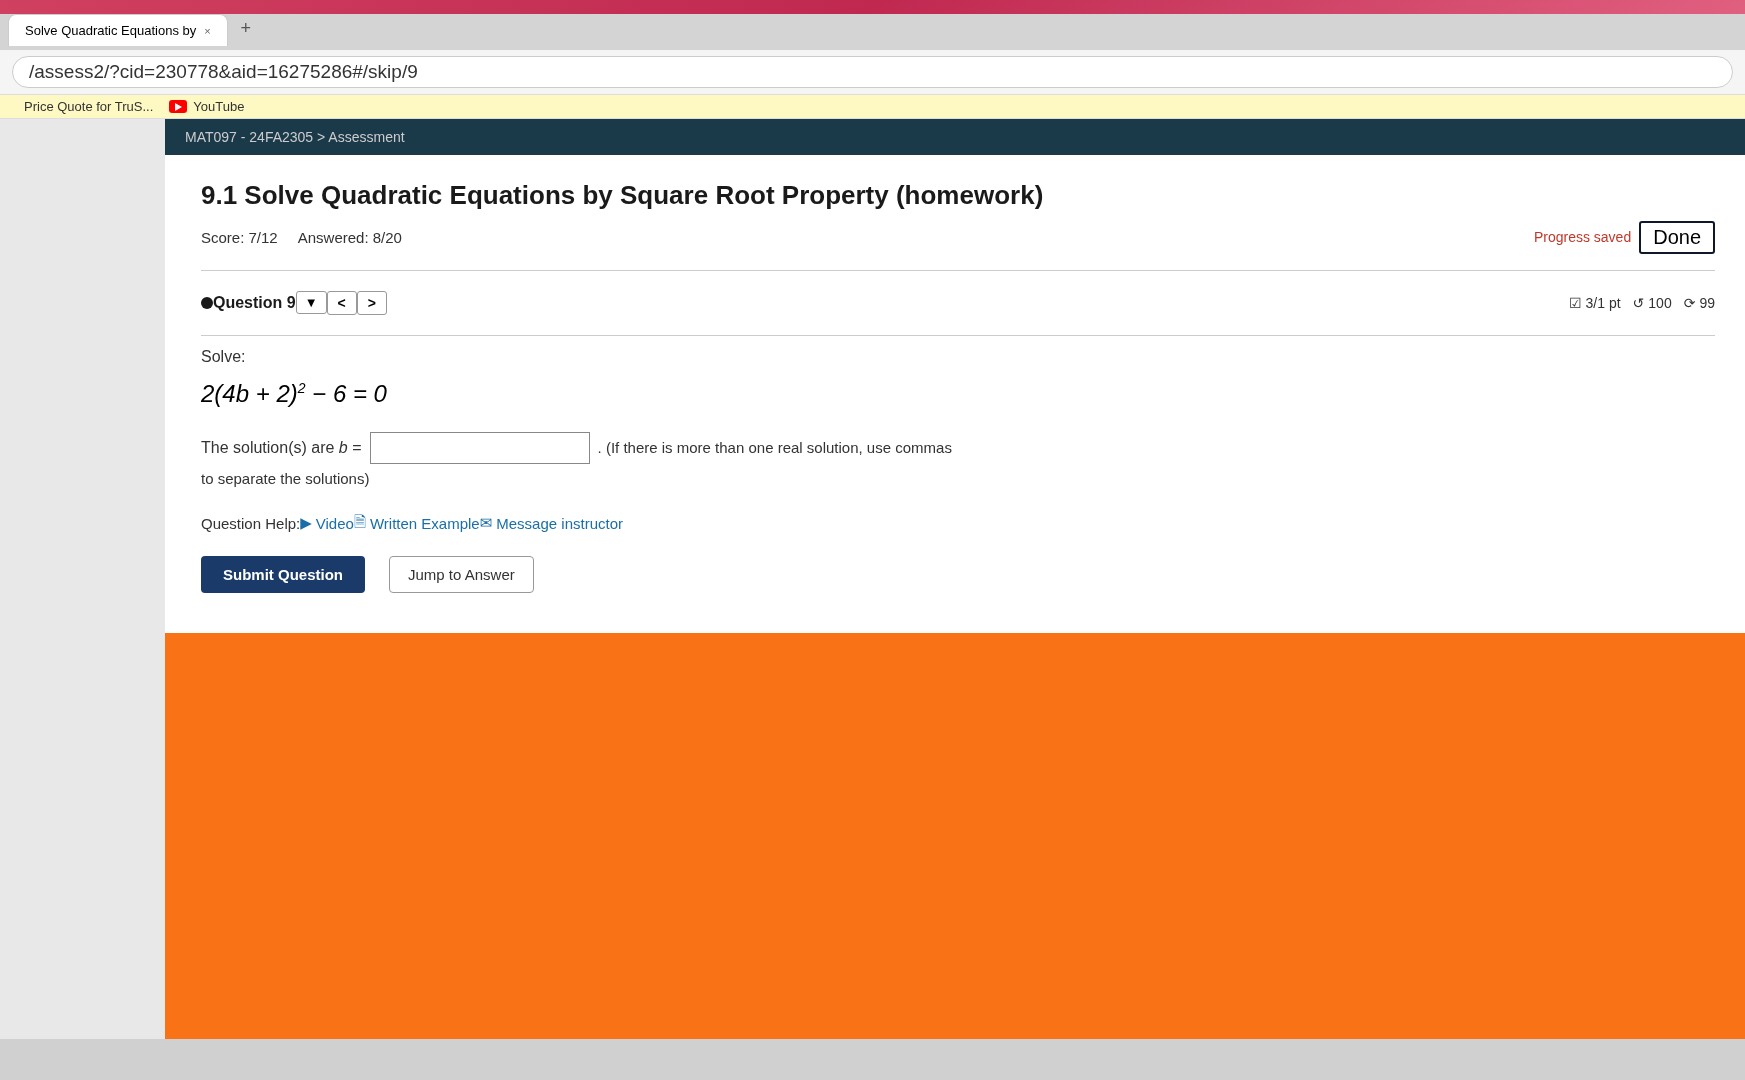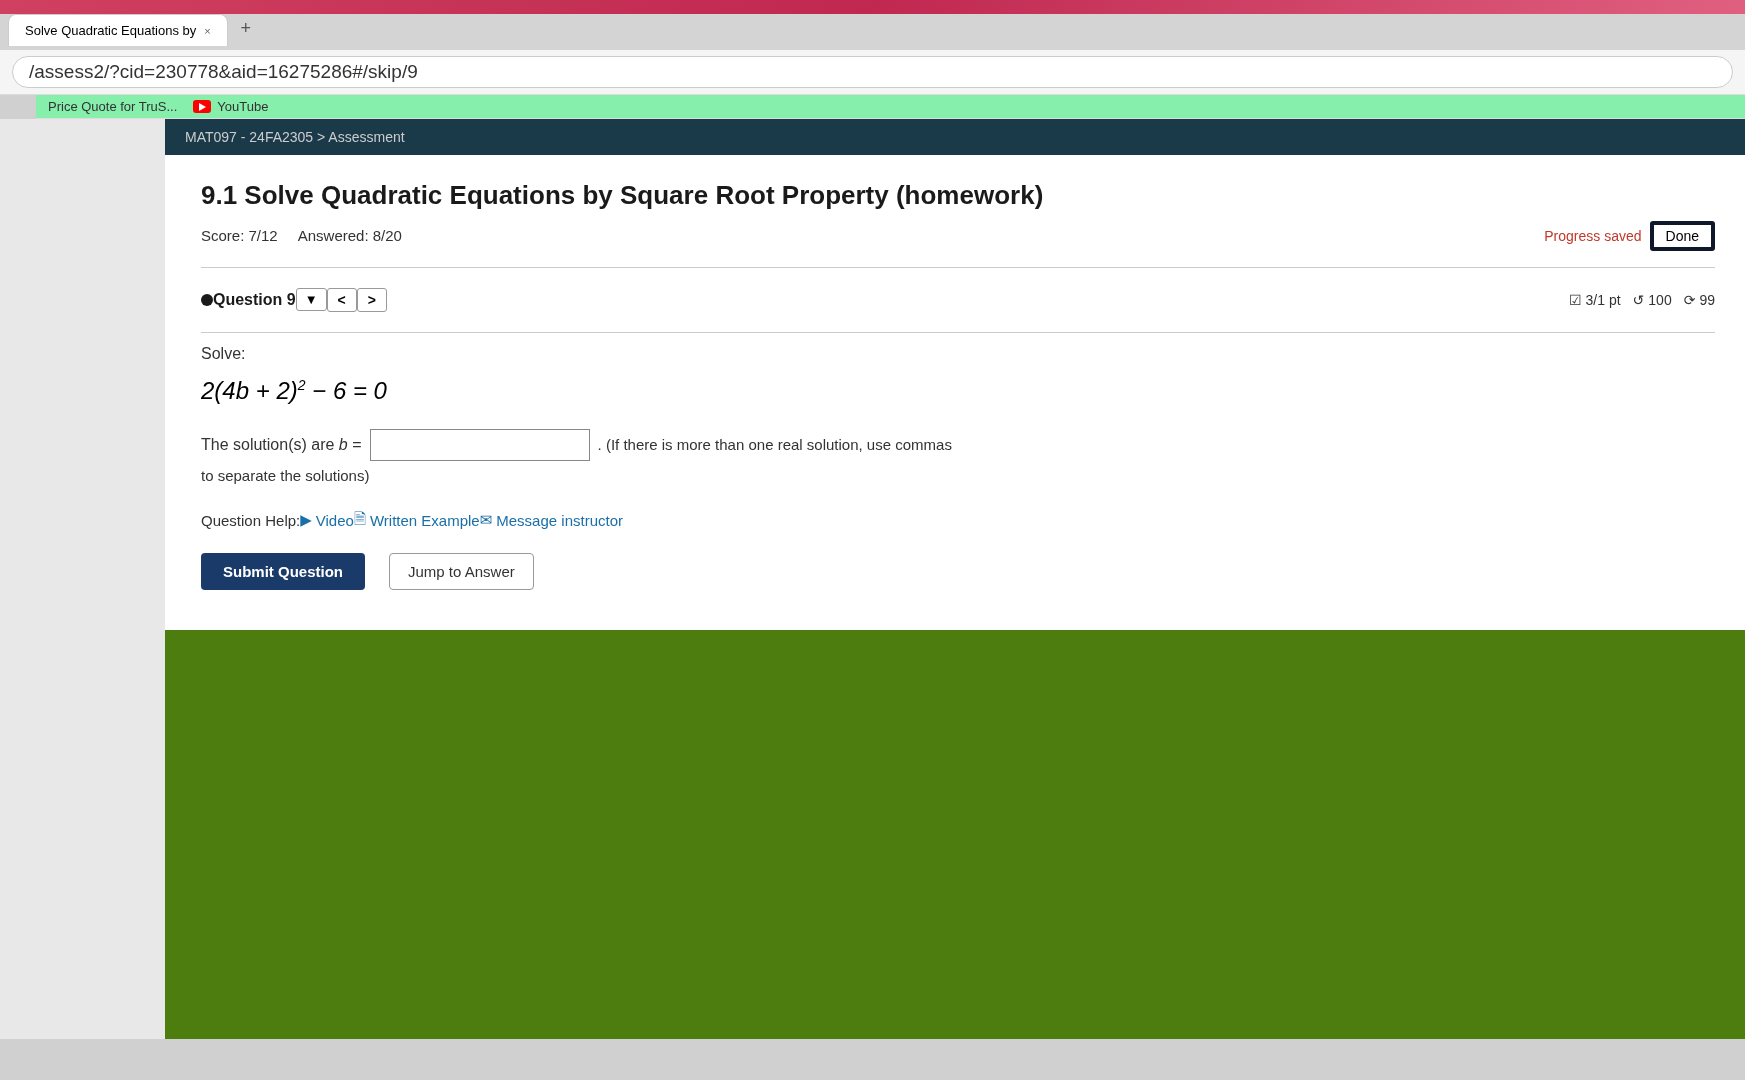--- a/index.html
+++ b/index.html
@@ -69,27 +69,26 @@
       flex: 1;
       background: #fff;
       border: 1px solid #ccc;
       border-radius: 20px;
       padding: 4px 16px;
       font-size: 19px;
       color: #333;
     }
 
     .bookmarks-bar {
-      background: #86efac;
-      display: flex;
-      align-items: center;
-      padding: 4px 12px;
+      background: #fef9c3;
+      display: flex;
+      align-items: center;
+      padding: 4px 24px;
       gap: 16px;
       border-bottom: 1px solid #ddd;
-      margin-left: 36px;
     }
 
     .bookmark-item {
       display: flex;
       align-items: center;
       gap: 6px;
       font-size: 13px;
       color: #333;
       cursor: pointer;
     }
@@ -153,24 +152,24 @@
       gap: 8px;
     }
 
     .progress-saved-text {
       color: #c0392b;
       font-size: 14px;
     }
 
     .done-button {
       background: #fff;
-      border: 4px solid #0f172a;
+      border: 2px solid #0f172a;
       padding: 3px 12px;
       border-radius: 3px;
-      font-size: 14px;
+      font-size: 20px;
       cursor: pointer;
     }
 
     .divider {
       border: none;
       border-top: 1px solid #ccc;
       margin: 12px 0;
     }
 
     .question-dot {
@@ -341,21 +340,21 @@
       <div class="yt-play"></div>
     </div>
     <span>YouTube</span>
   </div>
 </div>
 
 <div style="display: flex; min-height: 920px; background: #f0f0f0;">
 
   <div style="width: 165px; background: #e8e8e8; min-height: 920px; flex-shrink: 0;"></div>
 
-  <div style="flex: 1; background: #4d7c0f; padding: 0;">
+  <div style="flex: 1; background: #f97316; padding: 0;">
 
     <div class="breadcrumb-bar">
       <span>MAT097 - 24FA2305</span>
       <span> &gt; </span>
       <span>Assessment</span>
     </div>
 
     <div style="padding: 24px 30px 40px 36px; background: #fff;">
 
       <div class="page-title">9.1 Solve Quadratic Equations by Square Root Property (homework)</div>

